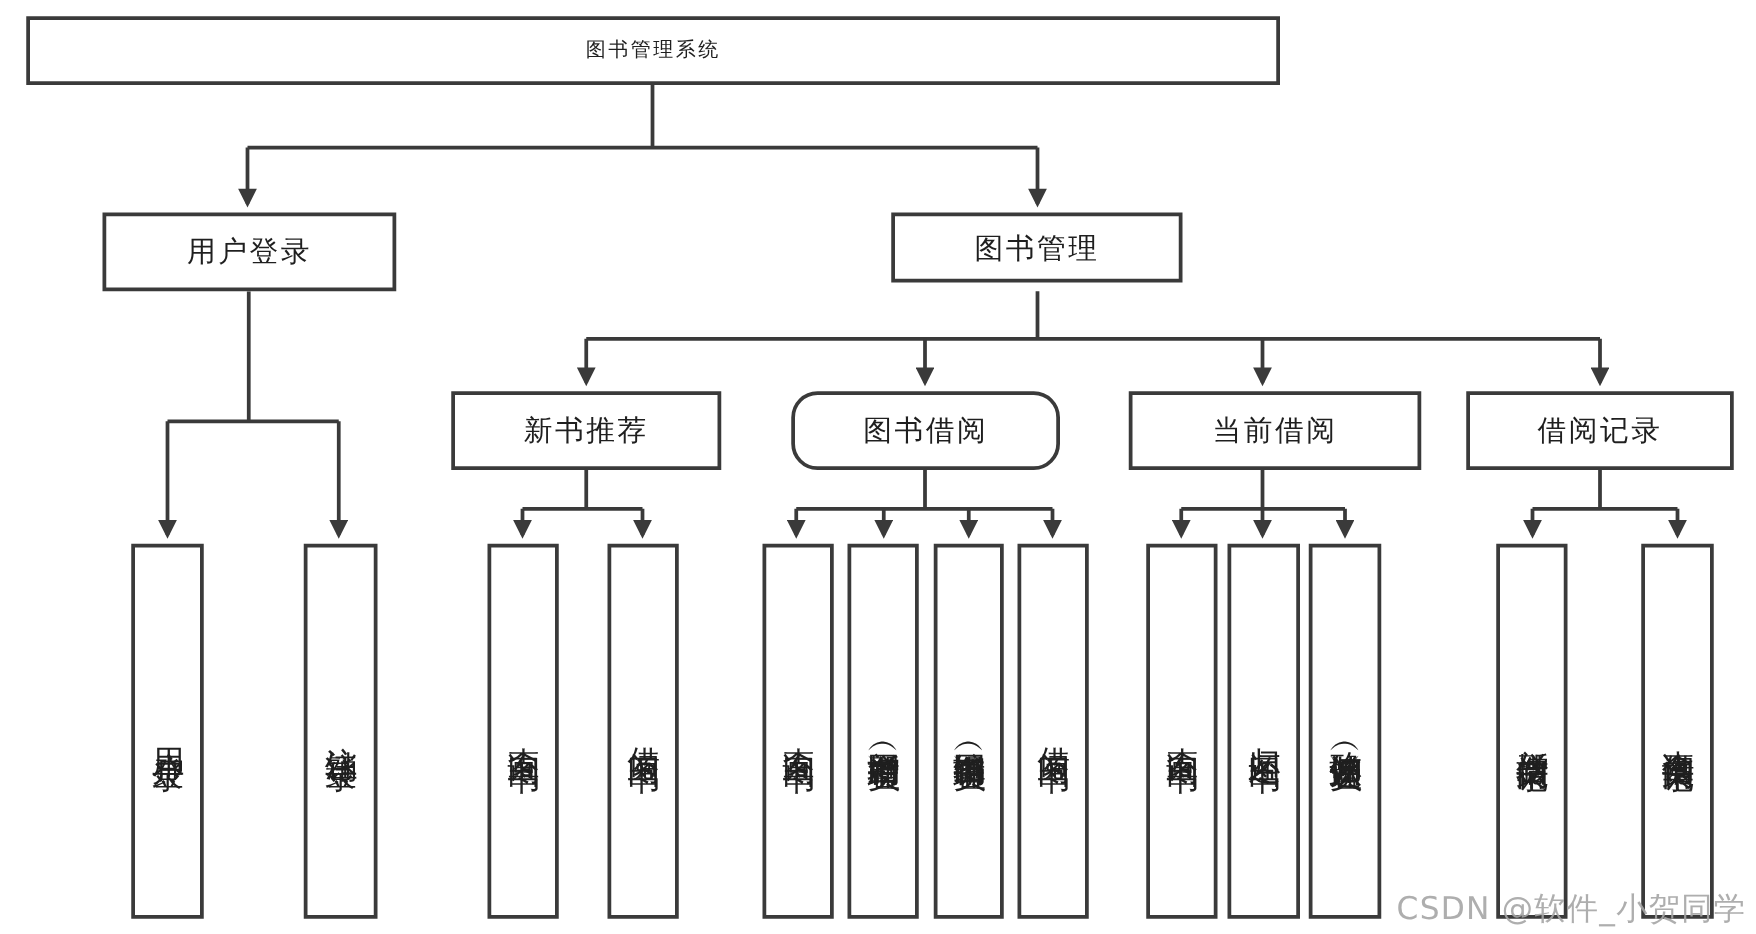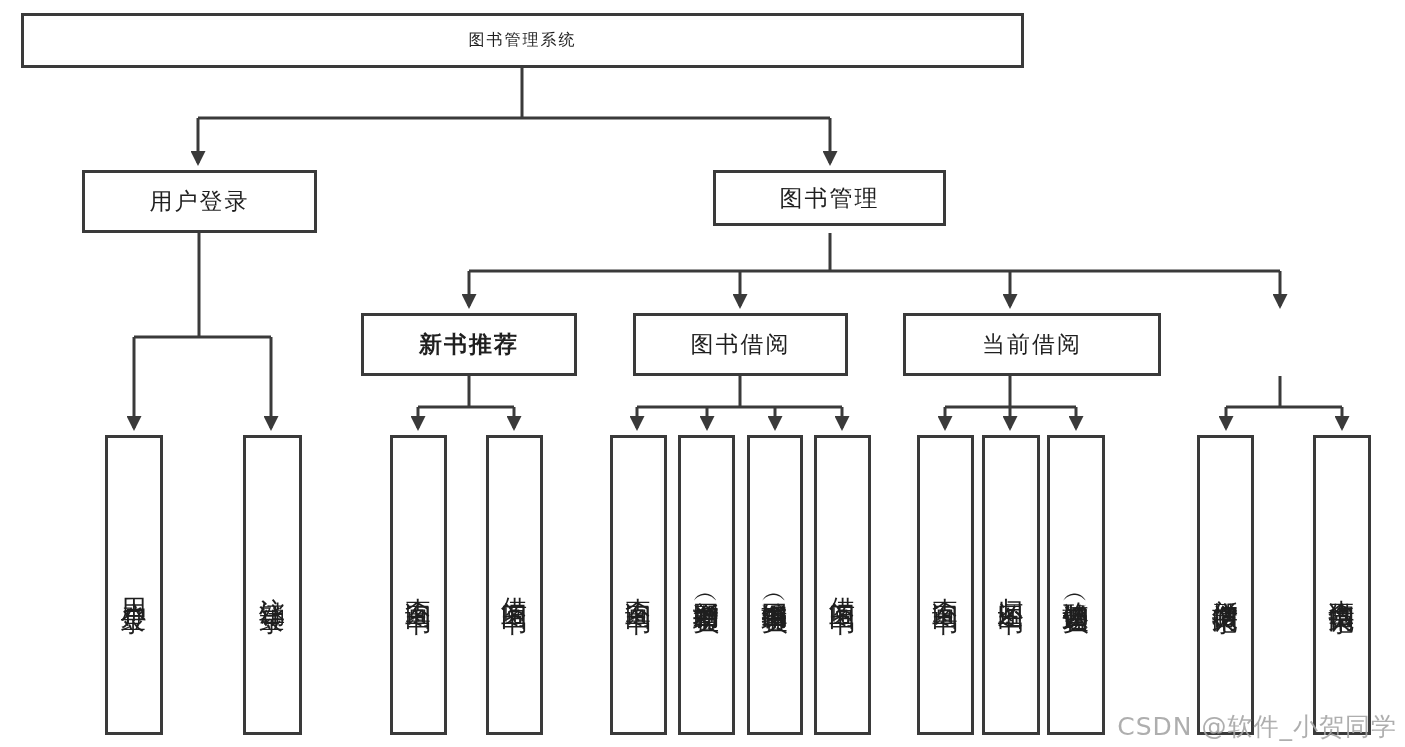--- a/index.html
+++ b/index.html
@@ -36,23 +36,23 @@
     align-items: center;
     justify-content: center;
     color: #1f1f1f;
     z-index: 2;
     text-align: center;
   }
   .node.h { font-size: 23px; letter-spacing: 2px; }
   .node.root { left: 21px; top: 13px; width: 1003px; height: 55px; font-size: 16px; }
   .node.l2-left  { left: 82px;  top: 170px; width: 235px; height: 63px; }
   .node.l2-right { left: 713px; top: 170px; width: 233px; height: 56px; }
-  .node.l3-a { left: 361px;  top: 313px; width: 216px; height: 63px; font-weight: bold; }
-  .node.l3-b { left: 633px;  top: 313px; width: 215px; height: 63px; }
-  .node.l3-c { left: 903px;  top: 313px; width: 258px; height: 63px; }
+  .node.l3-a { left: 361px;  top: 313px; width: 216px; height: 63px; }
+  .node.l3-b { left: 633px;  top: 313px; width: 215px; height: 63px; border-radius: 21px; }
+  .node.l3-c { left: 903px;  top: 313px; width: 234px; height: 63px; }
   .node.l3-d { left: 1173px; top: 313px; width: 214px; height: 63px; }
   .node.v {
     top: 435px;
     height: 300px;
     writing-mode: vertical-rl;
     text-orientation: upright;
     font-size: 26px;
     letter-spacing: 4px;
     line-height: 1;
   }
@@ -122,20 +122,21 @@
   </svg>
 
   <div class="node h root">图书管理系统</div>
 
   <div class="node h l2-left">用户登录</div>
   <div class="node h l2-right">图书管理</div>
 
   <div class="node h l3-a">新书推荐</div>
   <div class="node h l3-b">图书借阅</div>
   <div class="node h l3-c">当前借阅</div>
+  <div class="node h l3-d">借阅记录</div>
 
   <div class="node v leaf-1a">用户登录</div>
   <div class="node v leaf-1b">注销登录</div>
 
   <div class="node v leaf-2a">查询图书</div>
   <div class="node v leaf-2b">借阅图书</div>
 
   <div class="node v leaf-3a">查询图书</div>
   <div class="node v leaf-3b">新增图书（管理员）</div>
   <div class="node v leaf-3c">编辑图书（管理员）</div>

